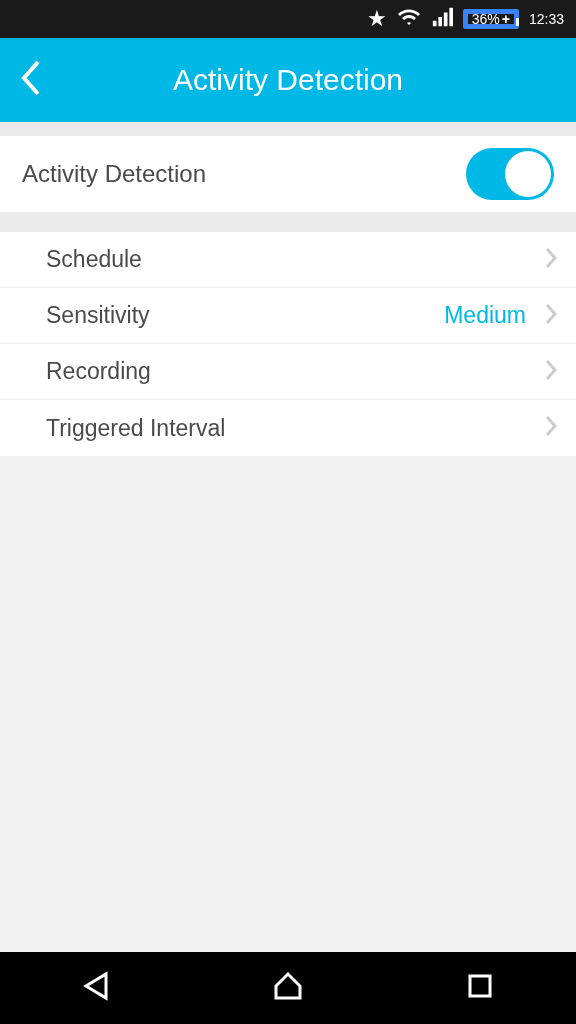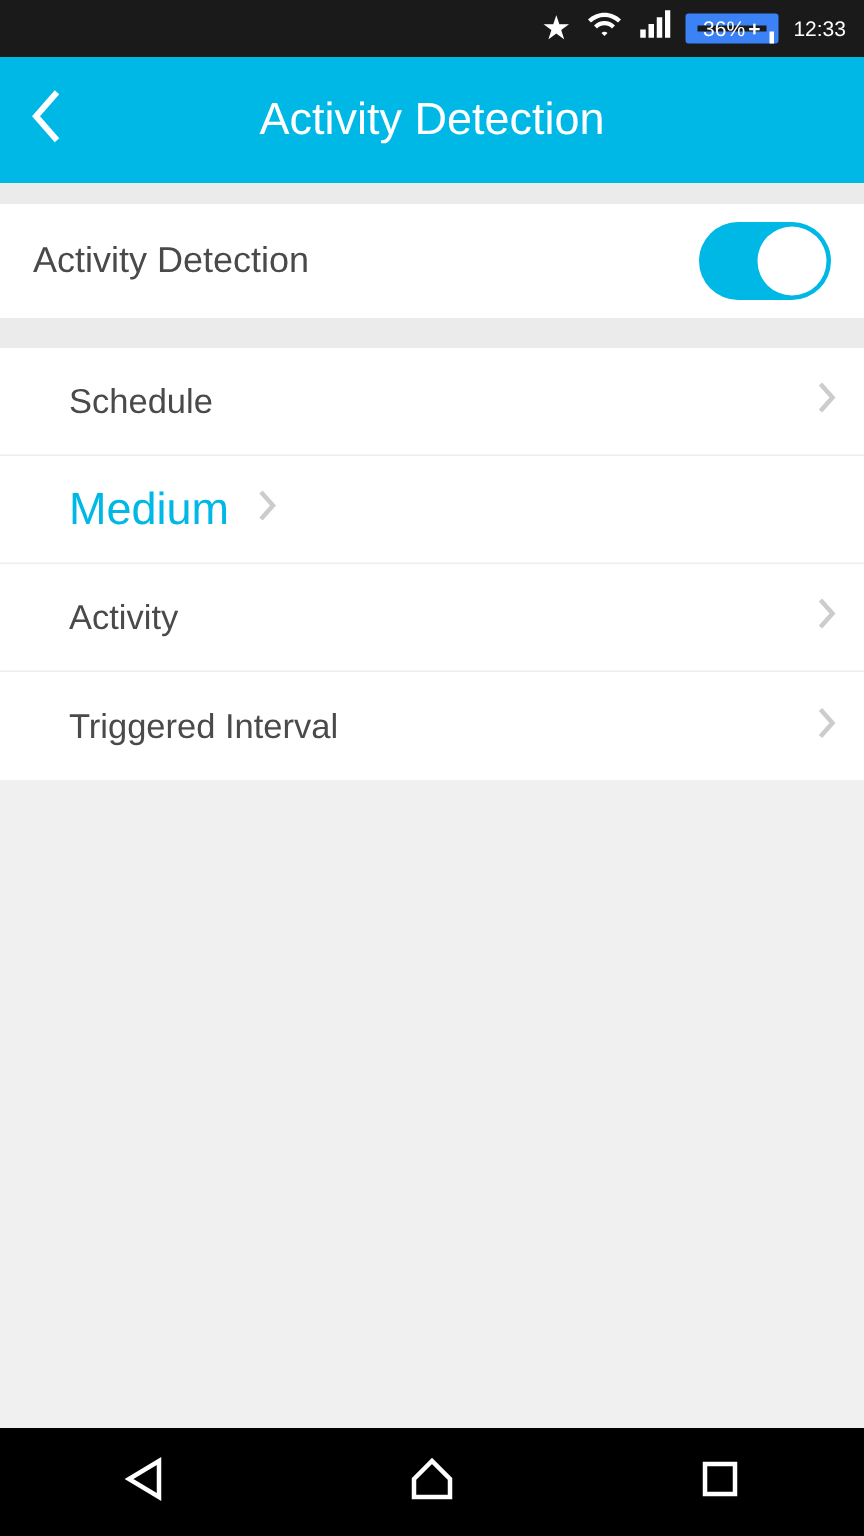--- a/index.html
+++ b/index.html
@@ -21,21 +21,21 @@
       padding: 0 12px;
       gap: 10px;
       font-size: 20px;
     }
     .status-bar .star-icon { font-size: 22px; }
     .status-bar .wifi-icon svg { width: 24px; height: 24px; fill: #fff; }
     .status-bar .signal-icon svg { width: 22px; height: 22px; fill: #fff; }
     .status-bar .battery {
       display: flex;
       align-items: center;
-      border: 8px solid #3b82f6;
+      border: 5px solid #3b82f6;
       border-radius: 2px;
       height: 20px;
       padding: 0 4px;
       font-size: 14px;
       position: relative;
     }
     .status-bar .battery::after {
       content: '';
       position: absolute;
       right: -5px;
@@ -105,32 +105,32 @@
       height: 20px;
       background: #ebebeb;
     }
     .list {
       background: #fff;
     }
     .list-row {
       display: flex;
       align-items: center;
       padding: 0 18px 0 46px;
-      height: 72px;
+      height: 56px;
       border-bottom: 1px solid #eee;
       cursor: pointer;
     }
     .list-row:last-child { border-bottom: none; align-items: center; }
     .list-label {
       flex: 1;
       font-size: 23px;
       color: #4a4a4a;
     }
     .list-value {
-      font-size: 30px;
+      font-size: 23px;
       color: #00b8e6;
       margin-right: 18px;
     }
     .chevron svg {
       width: 14px;
       height: 24px;
       stroke: #ccc;
       stroke-width: 3;
       fill: none;
     }
@@ -199,29 +199,30 @@
   <div class="list-row">
     <span class="list-label">Schedule</span>
     <span class="list-value"></span>
     <span class="chevron">
       <svg viewBox="0 0 14 24">
           <polyline points="3,3 11,12 3,21"></polyline>
         </svg>
     </span>
   </div>
   <div class="list-row">
+    <span class="list-label">Sensitivity</span>
     <span class="list-value">Medium</span>
     <span class="chevron">
       <svg viewBox="0 0 14 24">
           <polyline points="3,3 11,12 3,21"></polyline>
         </svg>
     </span>
   </div>
   <div class="list-row">
-    <span class="list-label">Activity</span>
+    <span class="list-label">Recording</span>
     <span class="list-value"></span>
     <span class="chevron">
       <svg viewBox="0 0 14 24">
           <polyline points="3,3 11,12 3,21"></polyline>
         </svg>
     </span>
   </div>
   <div class="list-row">
     <span class="list-label">Triggered Interval</span>
     <span class="chevron">

